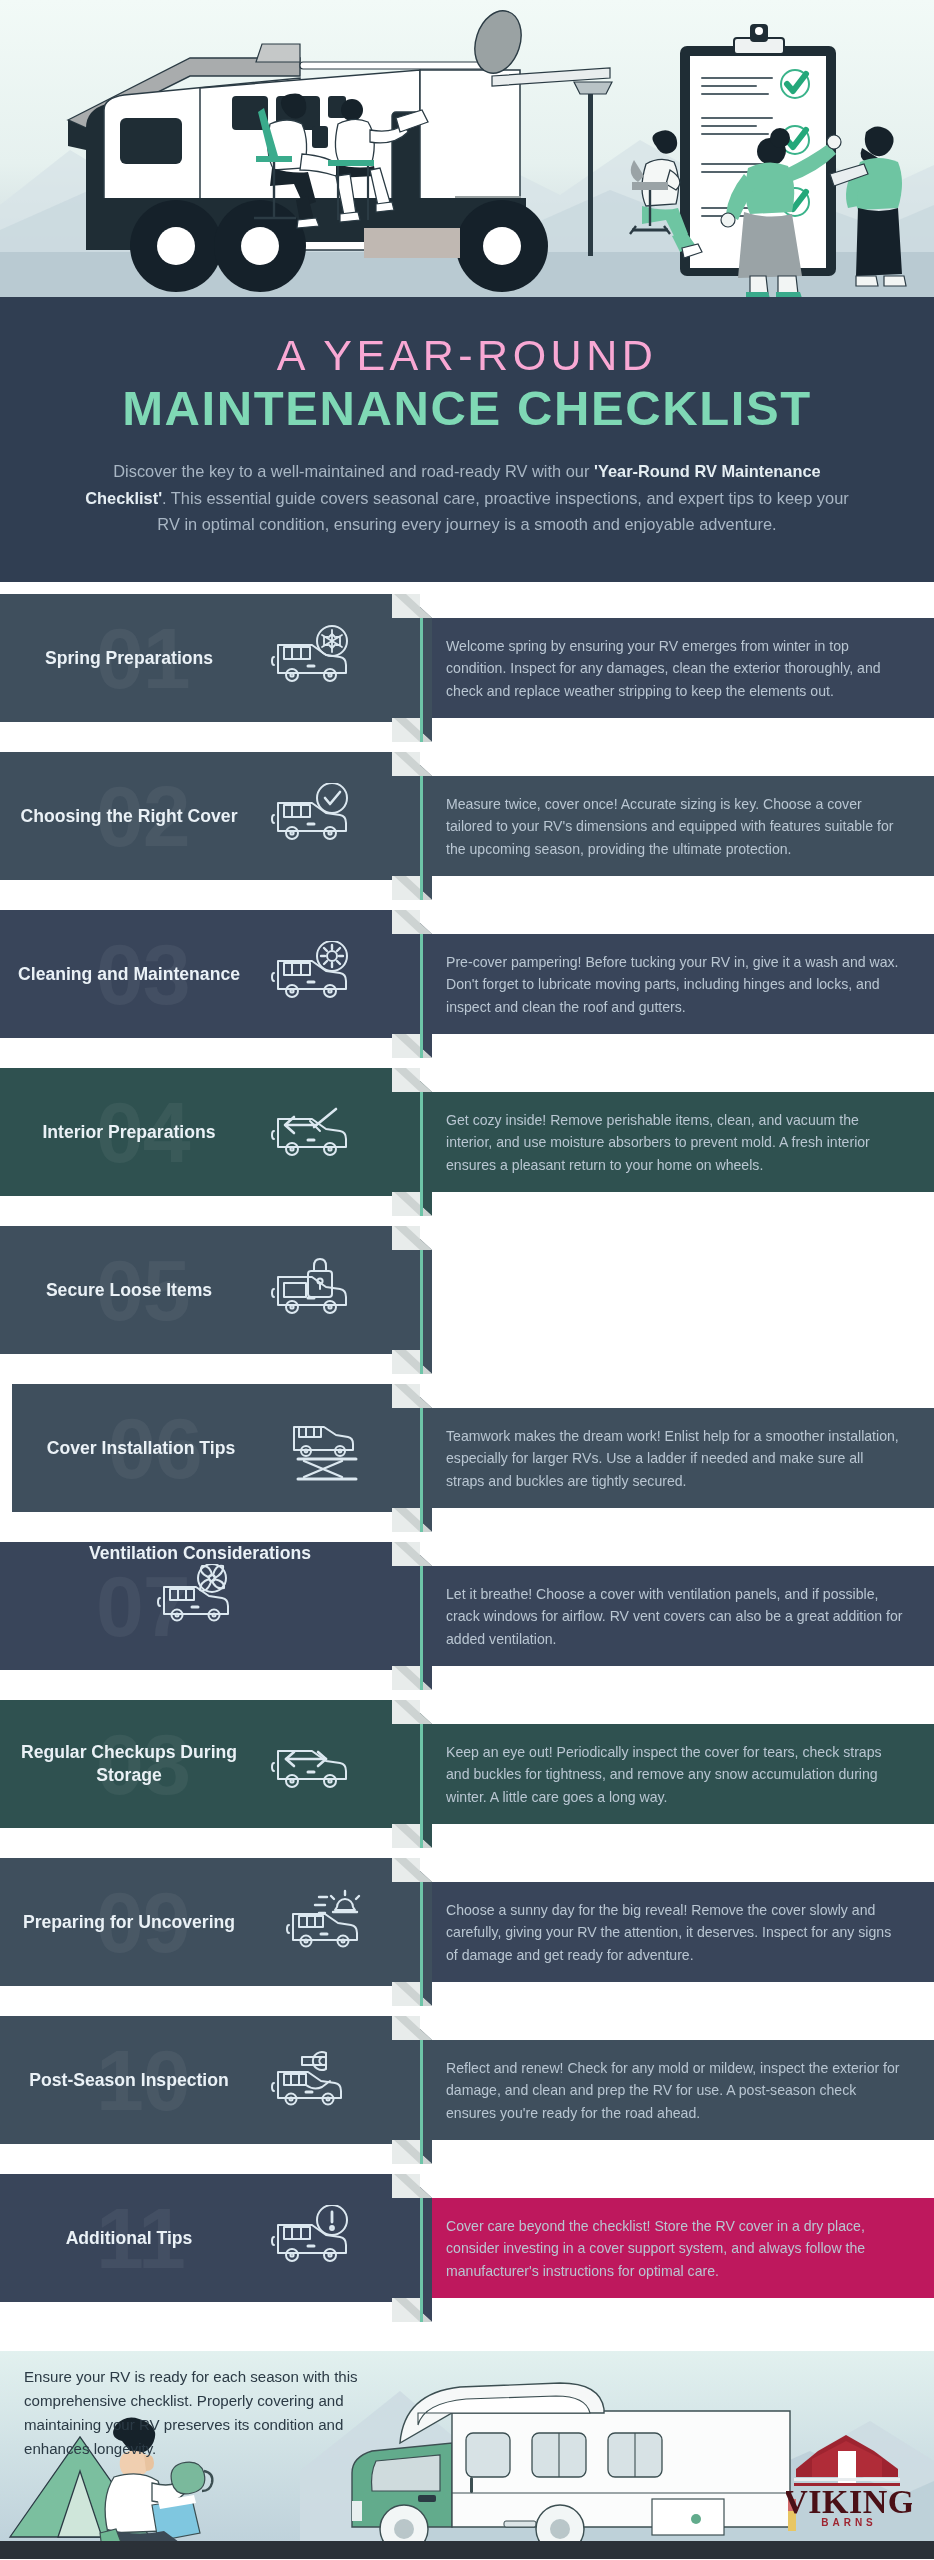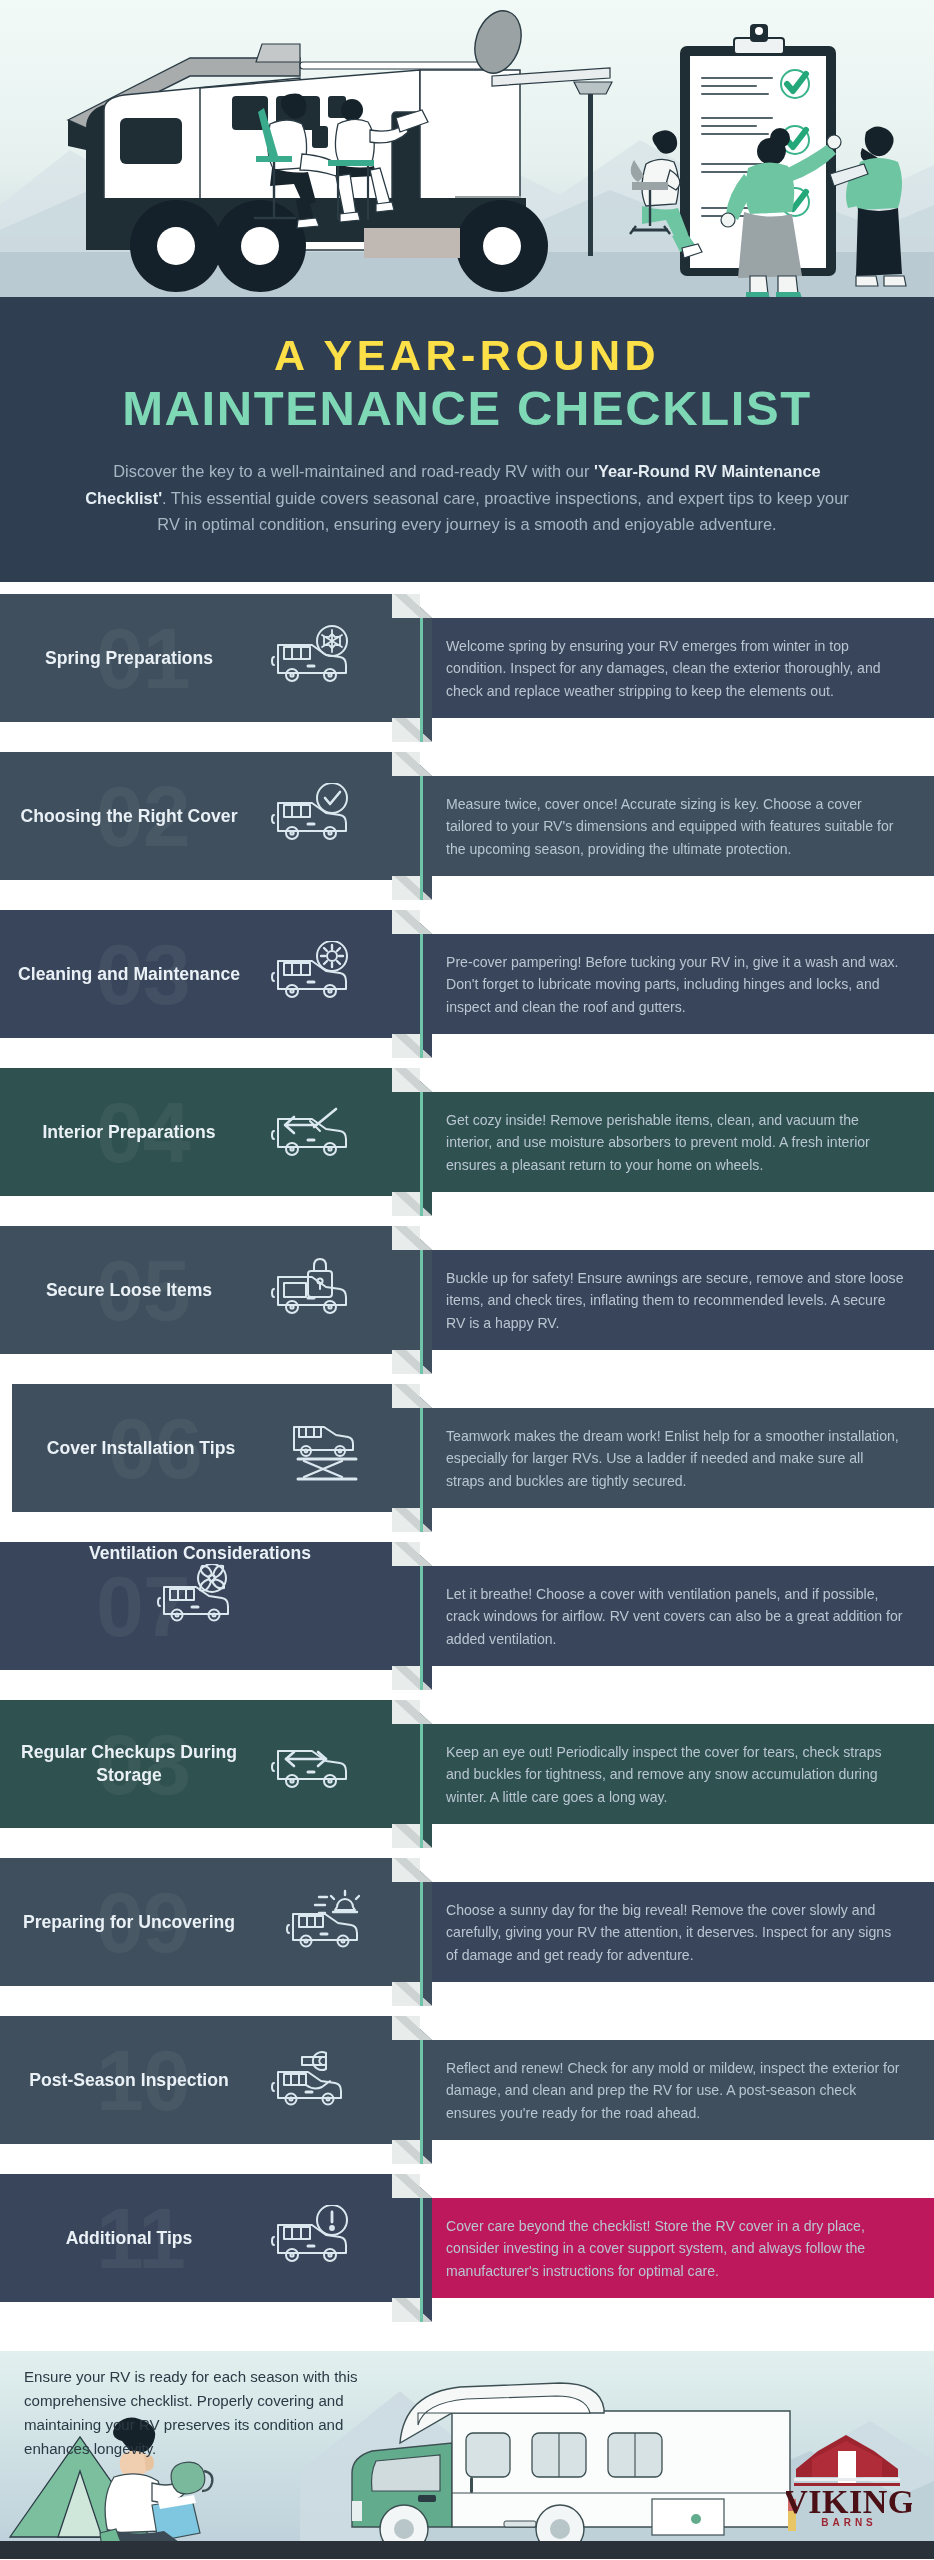--- a/index.html
+++ b/index.html
@@ -22,22 +22,22 @@
 
   
   .titleblock {
     background:#303e52;
     padding:34px 34px 44px 34px;
     text-align:center;
   }
   .t-line1 {
     font-size:43px;
     letter-spacing:4.5px;
-    font-weight:700;
-    color:#fde047;
+    font-weight:400;
+    color:#f9a8d4;
     line-height:1.12;
   }
   .t-line2 {
     font-size:49px;
     letter-spacing:1.6px;
     font-weight:800;
     color:#7fd8b5;
     line-height:1.12;
     margin-top:2px;
   }
@@ -506,23 +506,20 @@
                 <circle cx="60" cy="50" r="1.6"></circle>
       <line x1="38" y1="41" x2="44" y2="41" stroke-width="3"></line>
       <rect x="38" y="14" width="24" height="26" rx="3"></rect>
       <path d="M44 14 l0 -5 q0 -7 6 -7 q6 0 6 7 l0 5"></path>
       <circle cx="50" cy="24" r="2.6"></circle>
       <line x1="50" y1="26" x2="50" y2="32"></line>
     </g>
             </svg>
           </div>
         </div>
-        <div class="right" style="background: rgb(57, 69, 90);">
-          <span>Buckle up for safety! Ensure awnings are secure, remove and store loose items, and check tires, inflating them to recommended levels. A secure RV is a happy RV.</span>
-        </div>
         <div class="teal-edge"></div>
         <div class="ribbon">
           <svg viewBox="0 0 60 148" xmlns="http://www.w3.org/2000/svg">
             <path d="M0 0 L26 0 L52 24 L52 148 L26 124 L0 124 Z" fill="#3f4f5d"></path>
             <path d="M12 0 L40 0 L40 24 L12 24 Z" fill="#e8eceb"></path>
             <path d="M12 124 L40 124 L40 148 L12 148 Z" fill="#e8eceb"></path>
             <path d="M26 0 L52 24 L40 24 L14 0 Z" fill="#cdd3d2"></path>
             <path d="M26 124 L52 148 L40 148 L14 124 Z" fill="#cdd3d2"></path>
           </svg>
         </div>

